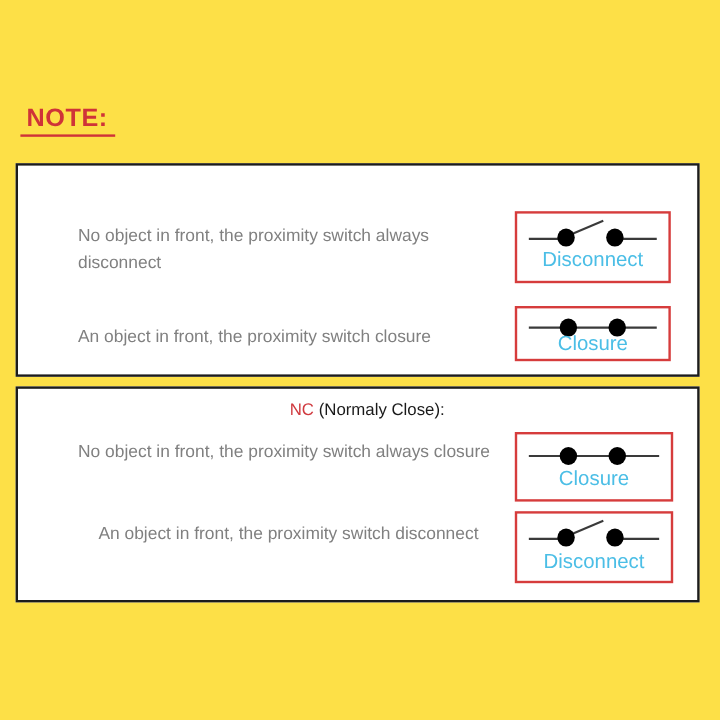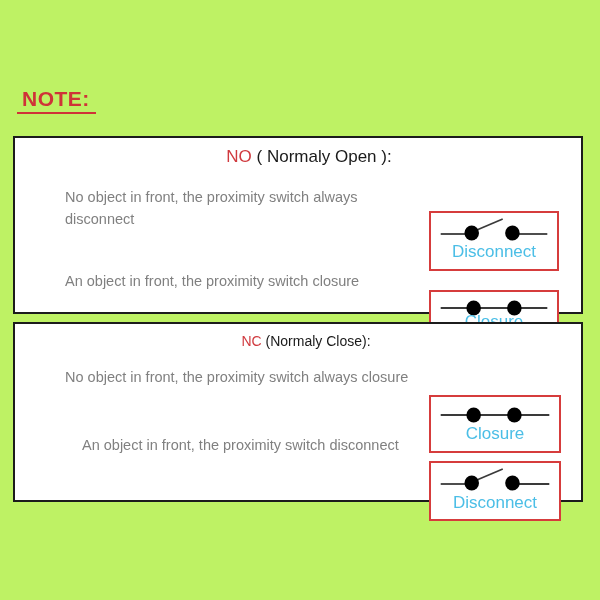--- a/index.html
+++ b/index.html
@@ -13,21 +13,21 @@
     position: relative;
     font-family: "Liberation Sans", sans-serif;
     overflow: hidden;
   }
 
   #page {
     position: absolute;
     left: 0; top: 0;
     width: 600px;
     height: 600px;
-    background: #bef264;
+    background: #fde047;
   }
 
   
   .note-heading {
     position: absolute;
     left: 22px;
     top: 87px;
     font-size: 21px;
     font-weight: bold;
     letter-spacing: 0.5px;
@@ -89,21 +89,20 @@
   #no-desc-2 { top: 132px; }
   #nc-desc-1 { top: 42px; }
   #nc-desc-2 { top: 110px; margin-left: 17px; }
 
   
   .switch-card {
     position: absolute;
     border: 2px solid #d63c3c;
     background: #ffffff;
     box-sizing: border-box;
-    margin-top: 35px;
   }
   #no-card-1 { left: 414px; top: 38px;  width: 130px; height: 60px; }
   #no-card-2 { left: 414px; top: 117px; width: 130px; height: 46px; }
   #nc-card-1 { left: 414px; top: 36px;  width: 132px; height: 58px; }
   #nc-card-2 { left: 414px; top: 102px; width: 132px; height: 60px; }
 
   .switch-svg {
     display: block;
     position: absolute;
     left: 0;
@@ -131,23 +130,20 @@
 </head>
 <body>
 
 <div id="page">
 
   <div class="note-heading">NOTE:</div>
   <div class="note-underline"></div>
 
   <div class="section-box" id="section-no">
 
-    <div class="section-title">
-      <span class="abbr">NO</span><span> ( Normaly Open ):</span>
-    </div>
 
     <div class="desc" id="no-desc-1">No object in front, the proximity switch always disconnect</div>
 
     <div class="desc" id="no-desc-2">An object in front, the proximity switch closure</div>
 
     <div class="switch-card" id="no-card-1">
       <svg class="switch-svg" viewBox="0 0 130 28" preserveAspectRatio="none">
         <line x1="10" y1="19" x2="38" y2="19" stroke="#3a3a3a" stroke-width="1.8"></line>
         <line x1="40" y1="18" x2="74" y2="4" stroke="#3a3a3a" stroke-width="1.8"></line>
         <line x1="88" y1="19" x2="120" y2="19" stroke="#3a3a3a" stroke-width="1.8"></line>

